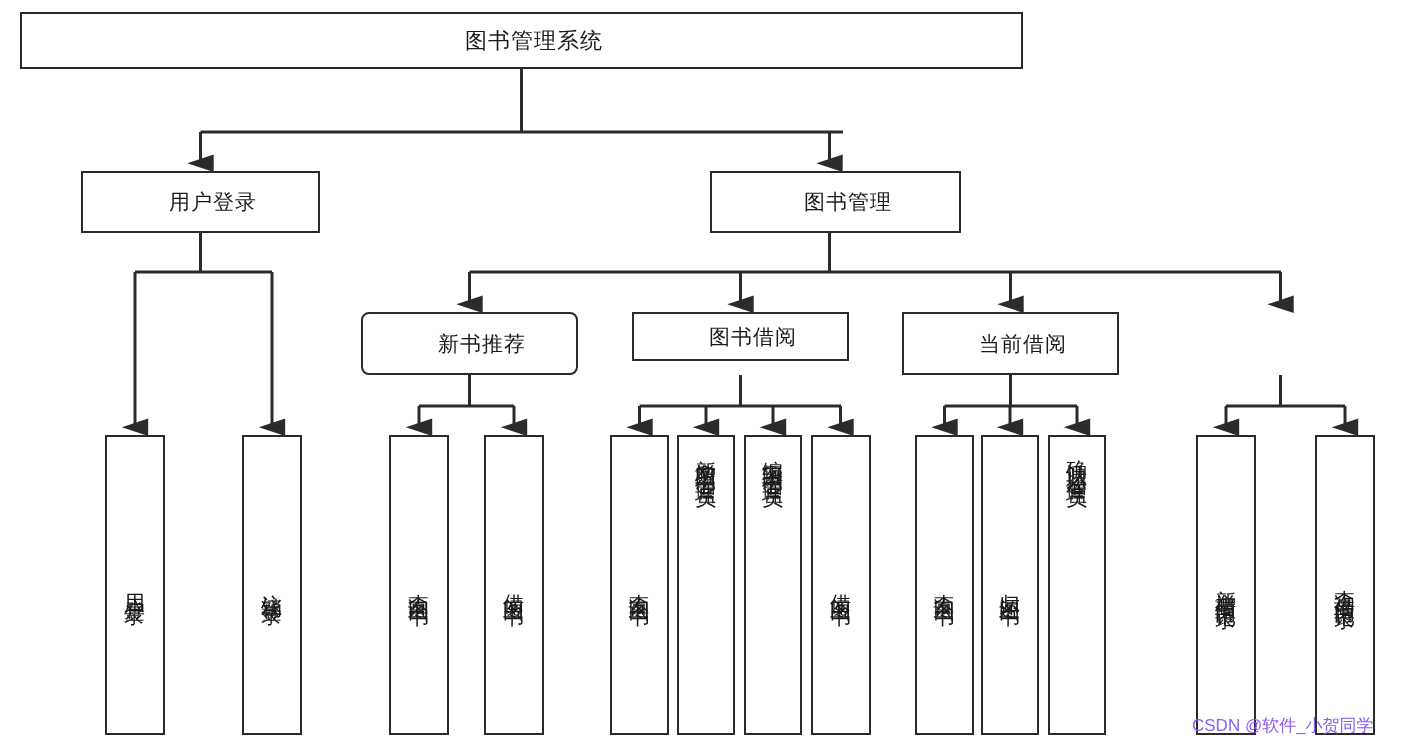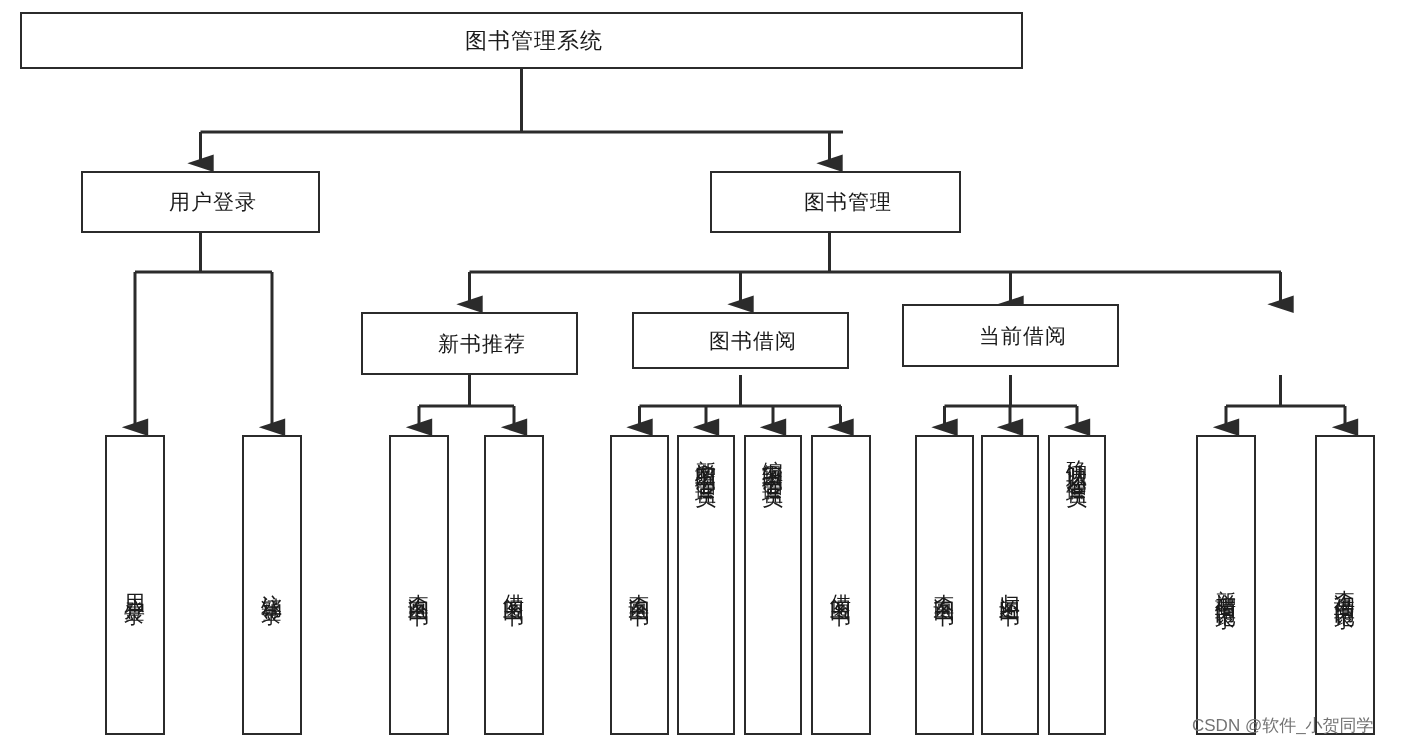--- a/index.html
+++ b/index.html
@@ -121,23 +121,23 @@
       <path d="M1226,406 L1226,427" marker-end="url(#arrow)"></path>
       <path d="M1345,406 L1345,427" marker-end="url(#arrow)"></path>
     </g>
   </svg>
 
   <div class="node h root" style="left: 20px; top: 12px; width: 1003px; height: 57px; border-color: rgb(43, 43, 43); background: rgb(255, 255, 255); color: rgb(26, 26, 26);">图书管理系统</div>
 
   <div class="node h" style="left: 81px; top: 171px; width: 239px; height: 62px; border-color: rgb(43, 43, 43); background: rgb(255, 255, 255); color: rgb(26, 26, 26);">用户登录</div>
   <div class="node h" style="left: 710px; top: 171px; width: 251px; height: 62px; border-color: rgb(43, 43, 43); background: rgb(255, 255, 255); color: rgb(26, 26, 26);">图书管理</div>
 
-  <div class="node h" style="left: 361px; top: 312px; width: 217px; height: 63px; border-color: rgb(43, 43, 43); background: rgb(255, 255, 255); color: rgb(26, 26, 26);">新书推荐</div>
-  <div class="node h" style="left: 632px; top: 312px; width: 217px; height: 57px; border-color: rgb(43, 43, 43); background: rgb(255, 255, 255); color: rgb(26, 26, 26);">图书借阅</div>
-  <div class="node h" style="left: 902px; top: 304px; width: 217px; height: 63px; border-color: rgb(43, 43, 43); background: rgb(255, 255, 255); color: rgb(26, 26, 26); font-family: Liberation Mono, monospace;">当前借阅</div>
+  <div class="node h" style="left: 361px; top: 312px; width: 217px; height: 63px; border-color: rgb(43, 43, 43); background: rgb(255, 255, 255); color: rgb(26, 26, 26); border-radius: 8px;">新书推荐</div>
+  <div class="node h" style="left: 632px; top: 312px; width: 217px; height: 49px; border-color: rgb(43, 43, 43); background: rgb(255, 255, 255); color: rgb(26, 26, 26);">图书借阅</div>
+  <div class="node h" style="left: 902px; top: 312px; width: 217px; height: 63px; border-color: rgb(43, 43, 43); background: rgb(255, 255, 255); color: rgb(26, 26, 26); font-family: Liberation Mono, monospace;">当前借阅</div>
 
   <div class="node v" style="left: 105px; top: 435px; width: 60px; height: 300px; border-color: rgb(43, 43, 43); background: rgb(255, 255, 255); color: rgb(26, 26, 26);">
       <span class="vtext">用户登录</span>
     </div>
   <div class="node v" style="left: 242px; top: 435px; width: 60px; height: 300px; border-color: rgb(43, 43, 43); background: rgb(255, 255, 255); color: rgb(26, 26, 26);">
       <span class="vtext">注销登录</span>
     </div>
   <div class="node v" style="left: 389px; top: 435px; width: 60px; height: 300px; border-color: rgb(43, 43, 43); background: rgb(255, 255, 255); color: rgb(26, 26, 26);">
       <span class="vtext">查询图书</span>
     </div>
@@ -165,14 +165,14 @@
   <div class="node v top" style="left: 1048px; top: 435px; width: 58px; height: 300px; border-color: rgb(43, 43, 43); background: rgb(255, 255, 255); color: rgb(26, 26, 26);">
       <span class="vtext">确认归还（管理员）</span>
     </div>
   <div class="node v" style="left: 1196px; top: 435px; width: 60px; height: 300px; border-color: rgb(43, 43, 43); background: rgb(255, 255, 255); color: rgb(26, 26, 26);">
       <span class="vtext">新增借阅记录</span>
     </div>
   <div class="node v" style="left: 1315px; top: 435px; width: 60px; height: 300px; border-color: rgb(43, 43, 43); background: rgb(255, 255, 255); color: rgb(26, 26, 26);">
       <span class="vtext">查询借阅记录</span>
     </div>
 
-  <div class="watermark" style="left: 1192px; top: 714px; color: #737373;">CSDN @软件_小贺同学</div>
+  <div class="watermark" style="left: 1192px; top: 714px; color: #8b5cf6;">CSDN @软件_小贺同学</div>
 </div>
 
 </body></html>

